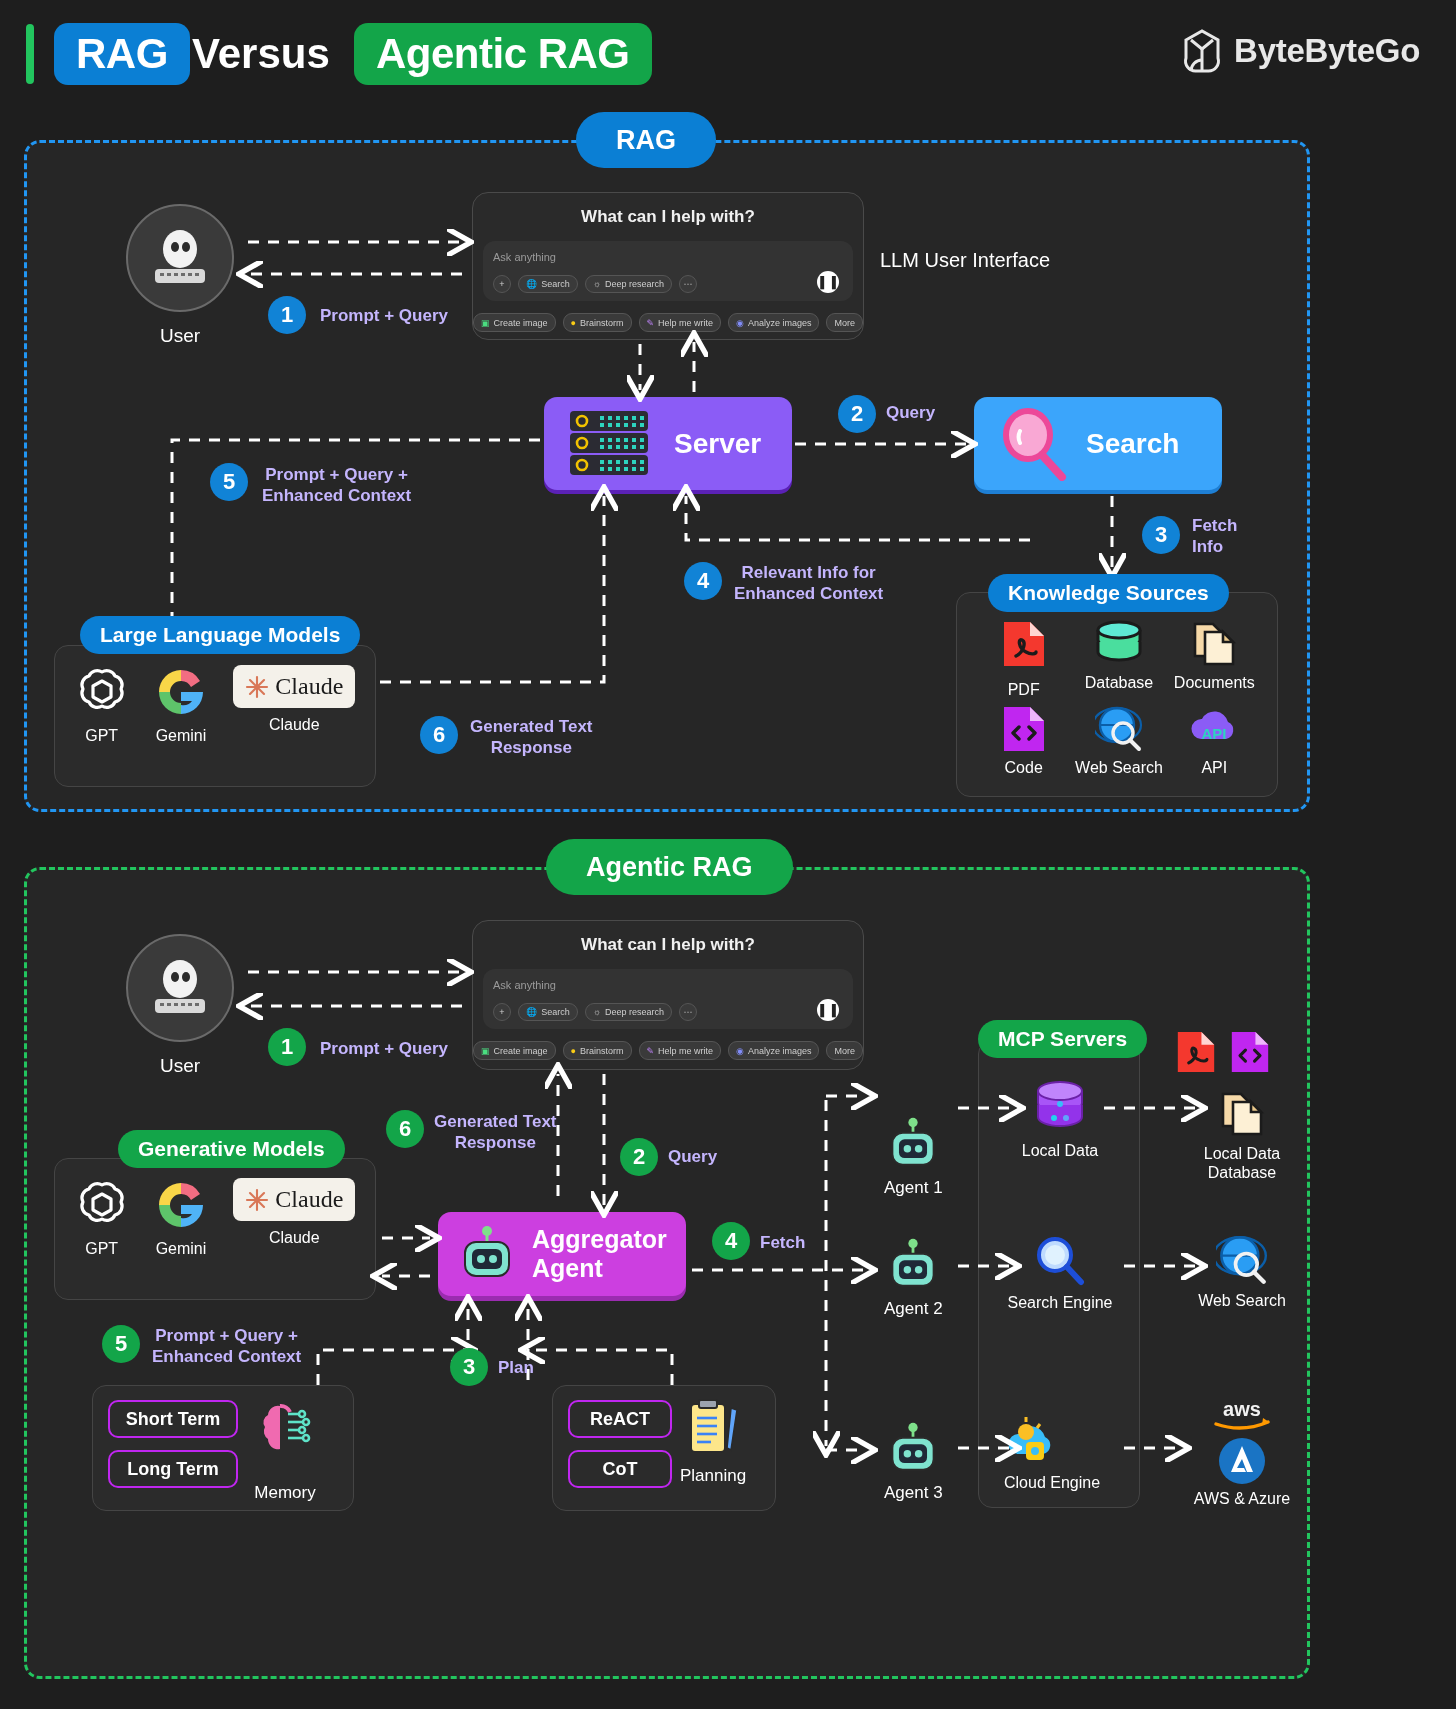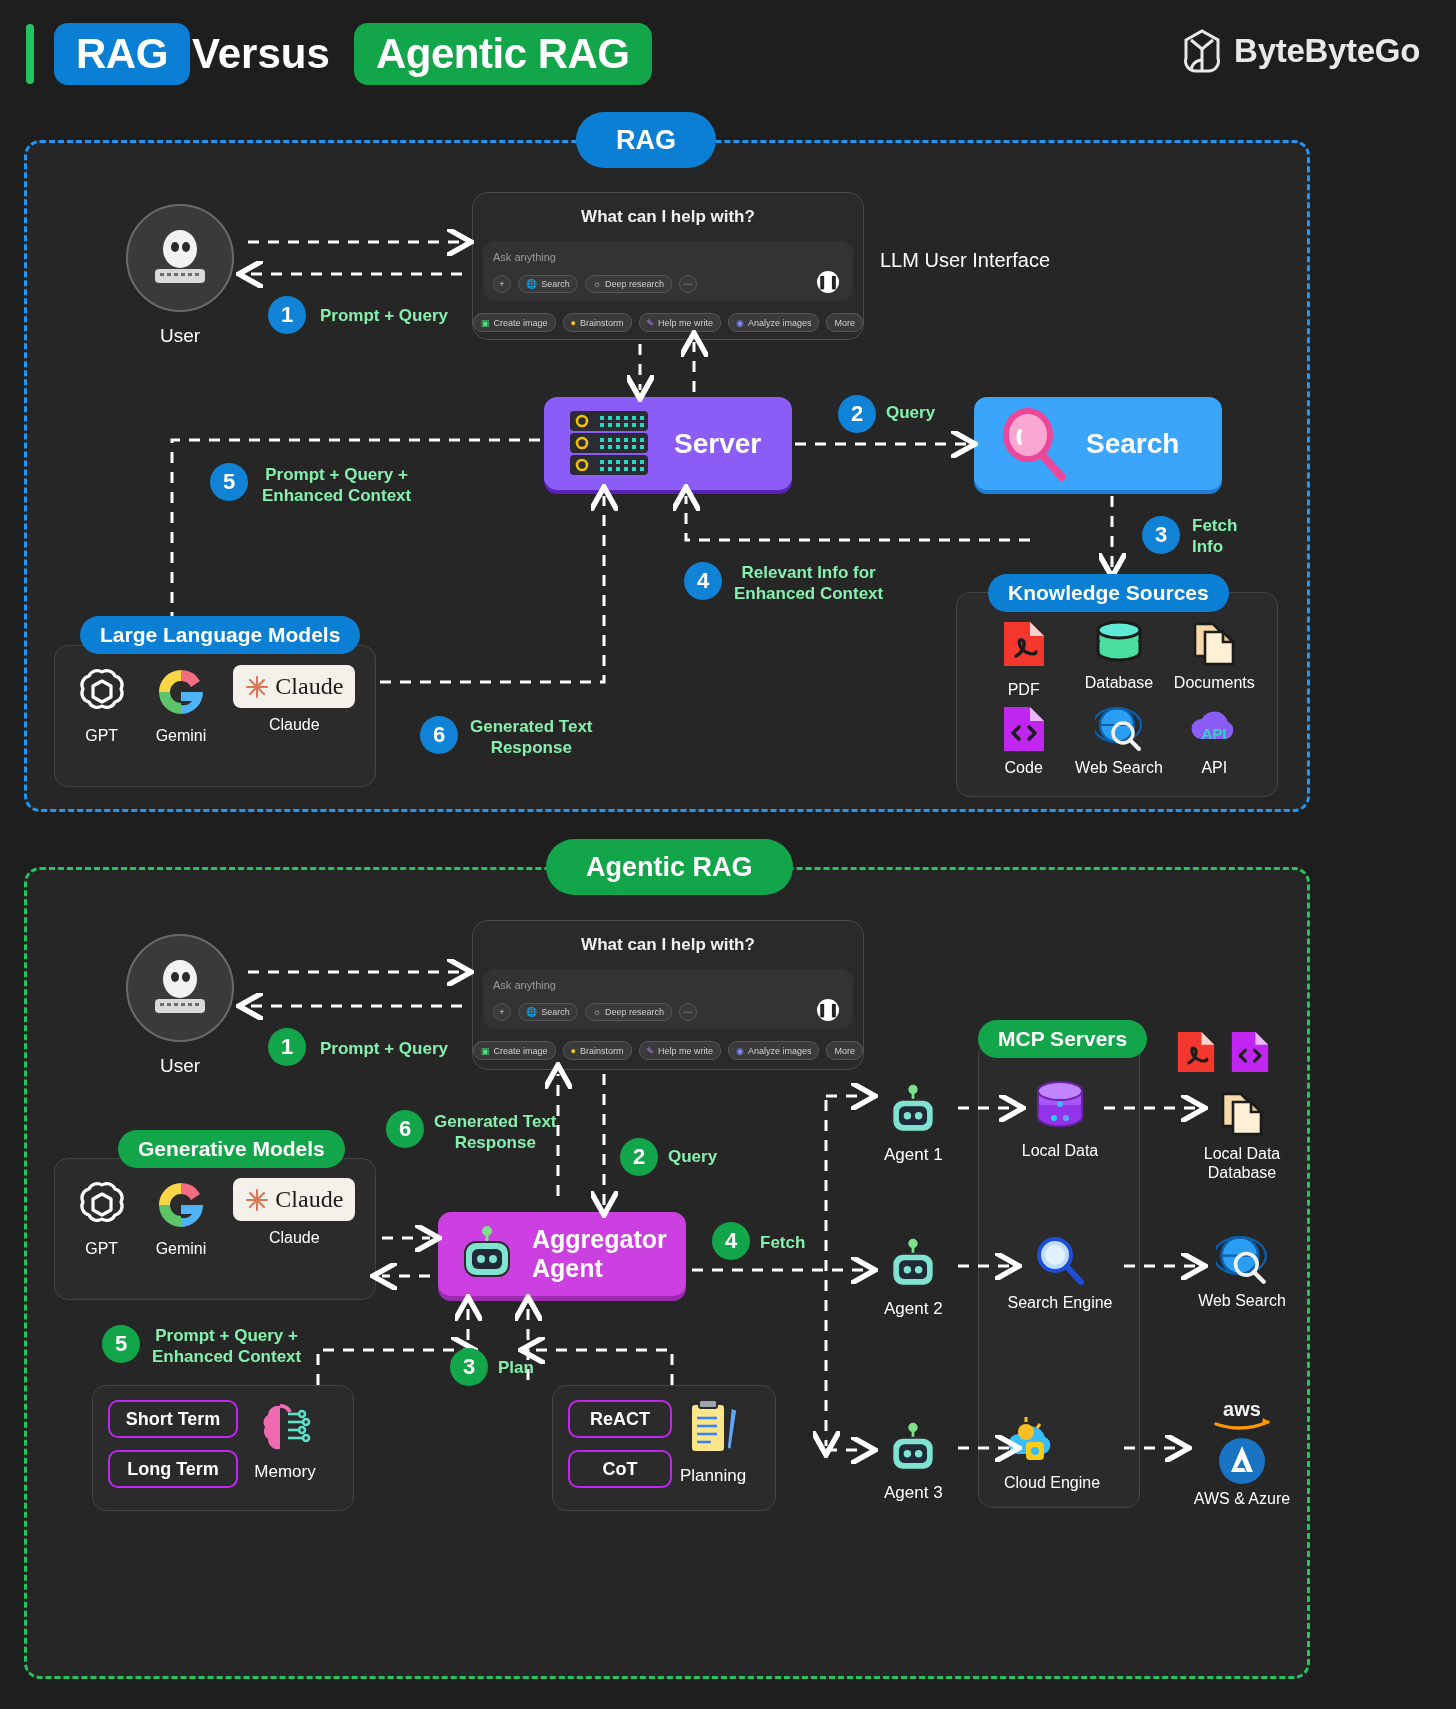--- a/index.html
+++ b/index.html
@@ -39,21 +39,21 @@
   .panel { position:absolute; background:#2b2b2b; border:1px solid #454545; border-radius:14px; }
   .badge-lbl { position:absolute; height:38px; padding:0 20px; border-radius:19px; display:flex; align-items:center;
                justify-content:center; font-size:21px; font-weight:bold; z-index:5; white-space:nowrap;}
   .b-blue { background:#0b7fd4; }
   .b-green{ background:#13a549; }
 
   .num { position:absolute; width:38px; height:38px; border-radius:50%; display:flex; align-items:center;
          justify-content:center; font-size:22px; font-weight:bold; color:#fff; }
   .n-blue{ background:#1183d6; }
   .n-green{ background:#13a549; }
-  .steplbl { position:absolute; font-size:17px; font-weight:bold; line-height:1.25; color:#86efac; }
+  .steplbl { position:absolute; font-size:17px; font-weight:bold; line-height:1.25; color:#c4b5fd; }
 
   .capt { position:absolute; font-size:17px; color:#fff; text-align:center; line-height:1.2; }
 
   
   .chat { position:absolute; background:#2a2a2a; border:1px solid #4a4a4a; border-radius:16px; overflow:hidden; }
   .chat-h { text-align:center; font-size:17px; font-weight:bold; padding:14px 0 10px; color:#f1f1f1;}
   .chat-in { margin:4px 10px 6px; background:#333; border-radius:12px; padding:10px 10px 8px; }
   .chat-ph { font-size:11px; color:#9a9a9a; margin-bottom:12px; }
   .chips { display:flex; align-items:center; gap:7px; }
   .chip { height:18px; border:1px solid #555; border-radius:9px; display:flex; align-items:center; gap:4px;
@@ -511,21 +511,21 @@
     </span>
   </div>
 
   <div class="panel" style="left:92px;top:1385px;width:262px;height:126px;"></div>
   <div style="position:absolute;left:108px;top:1400px;display:flex;flex-direction:column;gap:12px;">
     <div style="width:130px;height:38px;border:2px solid #c026f0;border-radius:10px;display:flex;align-items:center;
                 justify-content:center;font-size:18px;font-weight:bold;">Short Term</div>
     <div style="width:130px;height:38px;border:2px solid #c026f0;border-radius:10px;display:flex;align-items:center;
                 justify-content:center;font-size:18px;font-weight:bold;">Long Term</div>
   </div>
-  <div style="position:absolute;left:254px;top:1398px;display:flex;flex-direction:column;align-items:center;gap:2px;">
+  <div style="position:absolute;left:254px;top:1398px;display:flex;flex-direction:column;align-items:center;gap:23px;">
     <span>
       <svg width="62" height="62" viewBox="0 0 62 62">
         <path d="M26 8 a10 10 0 0 0 -12 9 a8 8 0 0 0 -3 12 a9 9 0 0 0 3 12 a10 10 0 0 0 12 10 Z" fill="#f06ab0"></path>
         <path d="M26 8 a10 10 0 0 1 10 6" fill="none" stroke="#f06ab0" stroke-width="4"></path>
         <g stroke="#5ee3c8" stroke-width="2.6" fill="none">
           <path d="M34 16 h10"></path>
             <path d="M34 24 h14"></path>
             <path d="M34 32 h10"></path>
             <path d="M34 40 h14"></path>
           <circle cx="48" cy="16" r="3"></circle>
@@ -558,21 +558,21 @@
           </g>
         <path d="M42 50 l4 -40 l6 2 l-6 40 Z" fill="#60a5fa" stroke="#2a2a2a" stroke-width="1.6"></path>
       </svg>
     </span>
     <span style="font-size:17px;">Planning</span>
   </div>
 
   <div class="panel" style="left:978px;top:1040px;width:162px;height:468px;"></div>
   <div class="badge-lbl b-green" style="left:978px;top:1020px;">MCP Servers</div>
 
-  <div style="position:absolute;left:884px;top:1082px;display:flex;flex-direction:column;align-items:center;gap:5px;">
+  <div style="position:absolute;left:884px;top:1115px;display:flex;flex-direction:column;align-items:center;gap:5px;">
     <span>
       <svg width="58" height="58" viewBox="0 0 62 62">
         <circle cx="31" cy="8" r="5" fill="#7ee08a"></circle>
           <line x1="31" y1="12" x2="31" y2="19" stroke="#7ee08a" stroke-width="3"></line>
         <rect x="9" y="19" width="44" height="34" rx="11" fill="#7fe3cf" stroke="#2a2a2a" stroke-width="2"></rect>
         <rect x="16" y="26" width="30" height="20" rx="6" fill="#1f2937"></rect>
         <circle cx="25" cy="36" r="4" fill="#7fe3cf"></circle>
           <circle cx="37" cy="36" r="4" fill="#7fe3cf"></circle>
       </svg>
     </span>

